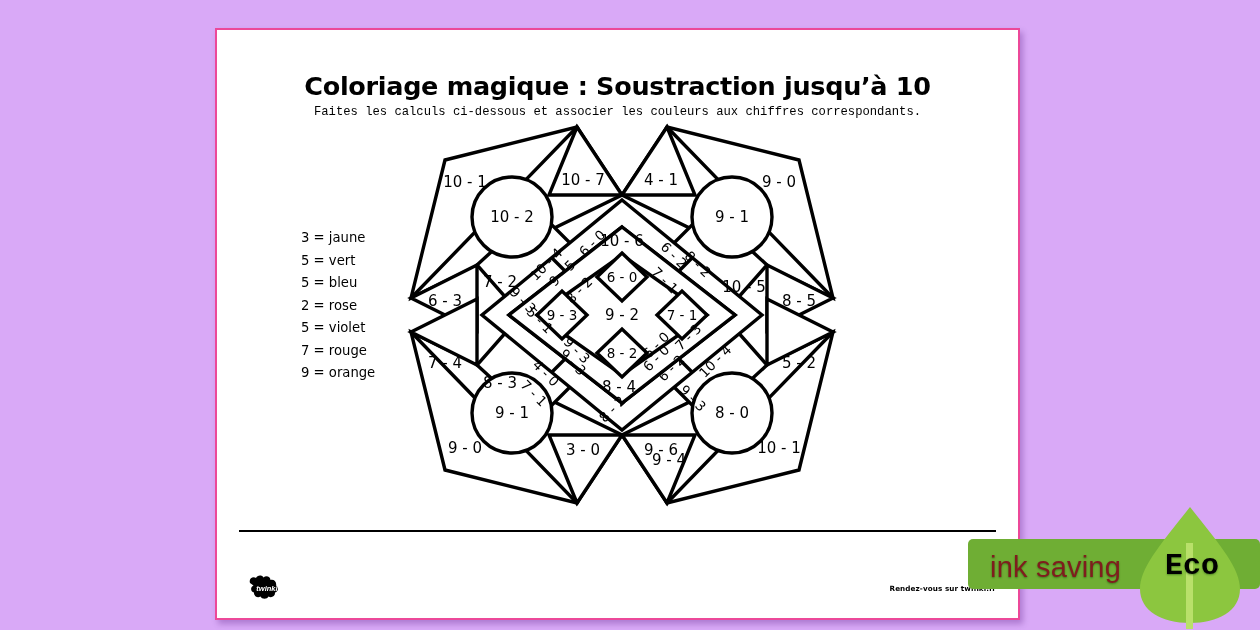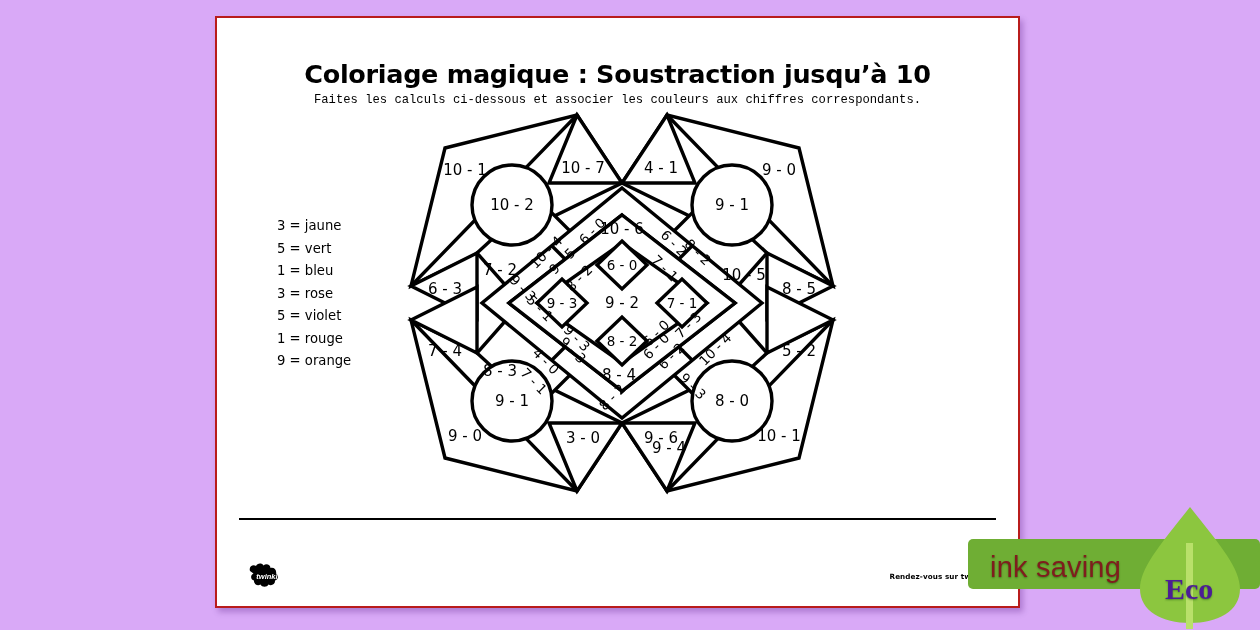--- a/index.html
+++ b/index.html
@@ -10,24 +10,24 @@
     font-family: "DejaVu Sans", sans-serif;
   }
   body {
     background: #d9a9f7;
     position: relative;
   }
 
   
   #sheet {
     position: absolute;
-    left: 215px; top: 16px;
+    left: 215px; top: 28px;
     width: 805px; height: 592px;
     background: #ffffff;
-    border: 2px solid #b91c1c;
+    border: 2px solid #ec4899;
     box-shadow: 3px 4px 6px rgba(60,0,110,.28);
   }
 
   
   #header { position:absolute; left:0; top:42px; width:100%; text-align:center; }
   #title {
     font-family: "DejaVu Sans", sans-serif;
     font-weight: 700;
     font-size: 25.5px;
     letter-spacing: -0.3px;
@@ -43,21 +43,21 @@
     line-height: 1.1;
   }
 
   
   #legend {
     position:absolute; left:60px; top:200px;
     font-family: "DejaVu Sans", sans-serif;
     font-size: 13.2px;
     color:#000;
   }
-  #legend .legend-row { margin-bottom: 7.5px; white-space: nowrap; }
+  #legend .legend-row { margin-bottom: 7.5px; white-space: nowrap; margin-left: 24px; }
 
   
   #puzzle { position:absolute; left:180px; top:85px; width:450px; height:400px; }
   #puzzle svg { display:block; width:450px; height:400px; }
   .shape { fill:#ffffff; stroke:#000000; stroke-width:3.4; stroke-linejoin:miter; }
   .lbl {
     font-family: "DejaVu Sans", sans-serif;
     font-size: 15px;
     fill:#000;
     text-anchor: middle;
@@ -96,43 +96,42 @@
   #eco-text {
     position:absolute; left:22px; top:18px;
     font-family:"Liberation Sans", sans-serif;
     font-size:29px; color:#7f1d1d;
     letter-spacing:.2px;
     text-shadow: 0 1px 2px rgba(0,60,0,.45);
   }
   #eco-leaf { position:absolute; left:168px; top:-30px; width:108px; height:126px; }
   #eco-word {
     position:absolute; left:197px; top:16px;
-    font-family:Liberation Serif, serif;
-    font-size:30px; font-weight:700; color:#4c1d95;
+    font-family:Liberation Mono, monospace;
+    font-size:30px; font-weight:700; color:#000000;
     text-shadow: 0 1px 2px rgba(0,60,0,.45);
-    margin-top: 23px;
   }
 </style>
 </head>
 <body>
 
 <div id="sheet">
 
   <div id="header">
     <h1 id="title">Coloriage magique : Soustraction jusqu’à 10</h1>
     <p id="subtitle">Faites les calculs ci-dessous et associer les couleurs aux chiffres correspondants.</p>
   </div>
 
   <div id="legend">
     <div class="legend-row">3 = jaune</div>
     <div class="legend-row">5 = vert</div>
-    <div class="legend-row">1 = bleu</div>
-    <div class="legend-row">3 = rose</div>
+    <div class="legend-row">5 = bleu</div>
+    <div class="legend-row">2 = rose</div>
     <div class="legend-row">5 = violet</div>
-    <div class="legend-row">1 = rouge</div>
+    <div class="legend-row">7 = rouge</div>
     <div class="legend-row">9 = orange</div>
   </div>
 
   <div id="puzzle">
     <svg viewBox="0 0 450 400">
 
       <polygon class="shape" points="48,45 180,12 218,80 14,183"></polygon>
       <polygon class="shape" points="402,45 270,12 232,80 436,183"></polygon>
       <polygon class="shape" points="48,355 180,388 218,320 14,217"></polygon>
       <polygon class="shape" points="402,355 270,388 232,320 436,217"></polygon>

